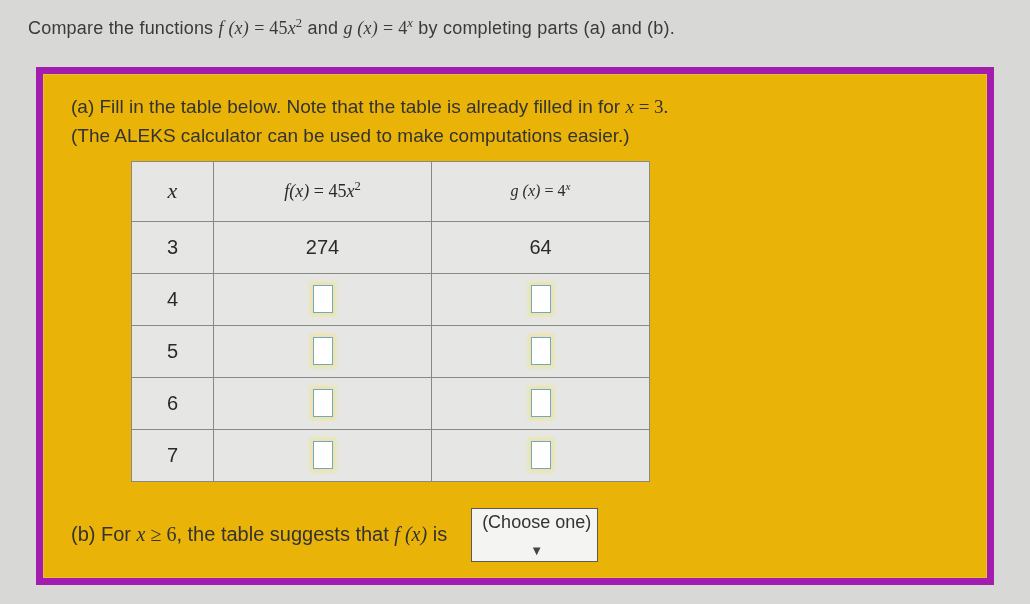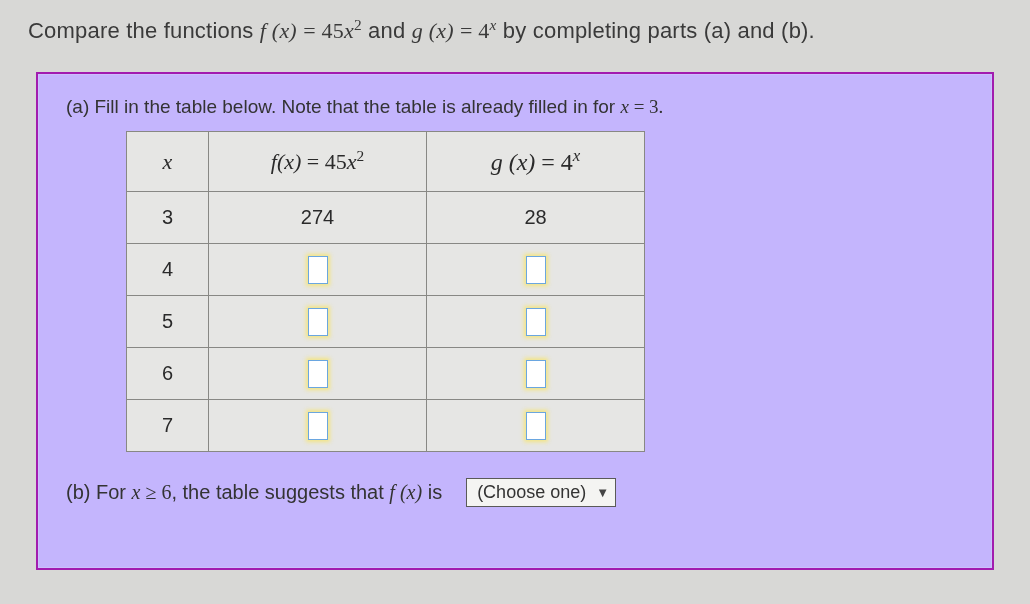--- a/index.html
+++ b/index.html
@@ -12,32 +12,32 @@
     background: #d8d8d6;
     color: #2a2a2a;
     overflow: hidden;
   }
   .page {
     width: 1030px;
     height: 604px;
     padding: 18px 28px 0 28px;
   }
   .prompt-line {
-    font-size: 22px;
+    font-size: 18px;
     color: #3a3a3a;
     margin-bottom: 28px;
     letter-spacing: 0.2px;
   }
   .math-i { font-style: italic; font-family: "Times New Roman", serif; }
   .math-r { font-family: "Times New Roman", serif; }
   sup { font-size: 0.7em; line-height: 0; }
   .panel {
     margin: 0 8px;
-    border: 2px solid #a21caf;
-    background: #c4b5fd;
+    border: 7px solid #a21caf;
+    background: #eab308;
     padding: 18px 28px 16px 28px;
     min-height: 498px;
     box-shadow: inset 0 0 0 1px rgba(255,255,255,0.15);
   }
   .part-a-text {
     font-size: 19px;
     color: #333;
     line-height: 1.55;
     margin-bottom: 10px;
   }
@@ -47,22 +47,22 @@
     background: #e6e6e4;
   }
   table.func-table th, table.func-table td {
     border: 1px solid #888884;
     text-align: center;
     vertical-align: middle;
     font-weight: normal;
     color: #2a2a2a;
   }
   table.func-table th.col-x { width: 82px; height: 60px; font-size: 22px;}
-  table.func-table th.col-f { width: 218px; height:60px; font-size: 22px;}
-  table.func-table th.col-g { width: 218px; height:60px; font-size: 24px;}
+  table.func-table th.col-f { width: 218px; height:60px; font-size: 18px;}
+  table.func-table th.col-g { width: 218px; height:60px; font-size: 16px;}
   table.func-table td { height: 52px; font-size: 20px; }
   .input-box {
     display: inline-block;
     width: 20px;
     height: 28px;
     border: 1px solid #6aa6e0;
     background: #fff;
     box-shadow: 0 0 4px 2px rgba(245,230,120,0.9);
     vertical-align: middle;
     cursor: text;
@@ -79,20 +79,21 @@
   .dropdown {
     display: inline-flex;
     align-items: center;
     border: 1px solid #5a5a58;
     background: #f4f4f2;
     padding: 3px 6px 3px 10px;
     font-size: 18px;
     color: #333;
     cursor: pointer;
     gap: 10px;
+    flex-direction: column;
   }
   .chev {
     font-size: 13px;
     color: #444;
   }
 </style>
 </head>
 <body>
 
 <div class="page">
@@ -106,41 +107,42 @@
     <span class="math-i">g (x)</span>
     <span class="math-r"> = </span>
     <span class="math-r">4</span><sup class="math-i">x</sup>
     <span> by completing parts (a) and (b).</span>
   </div>
 
   <div class="panel">
 
     <div class="part-a-text">
       <span>(a) Fill in the table below. Note that the table is already filled in for </span><span class="math-i">x</span><span class="math-r"> = 3.</span><br>
+      <span>(The ALEKS calculator can be used to make computations easier.)</span>
     </div>
 
     <table class="func-table">
       <thead>
         <tr>
           <th class="col-x">
             <span class="math-i">x</span>
           </th>
           <th class="col-f">
             <span class="math-i">f(x)</span><span class="math-r"> = </span><span class="math-r">45</span><span class="math-i">x</span><sup class="math-r">2</sup>
           </th>
           <th class="col-g">
             <span class="math-i">g (x)</span><span class="math-r"> = </span><span class="math-r">4</span><sup class="math-i">x</sup>
           </th>
         </tr>
       </thead>
       <tbody>
         <tr>
           <td>3</td>
           <td>274</td>
-          <td>28</td>
+          <td>64</td>
         </tr>
         <tr>
           <td>4</td>
           <td><span class="input-box"></span></td>
           <td><span class="input-box"></span></td>
         </tr>
         <tr>
           <td>5</td>
           <td><span class="input-box"></span></td>
           <td><span class="input-box"></span></td>

